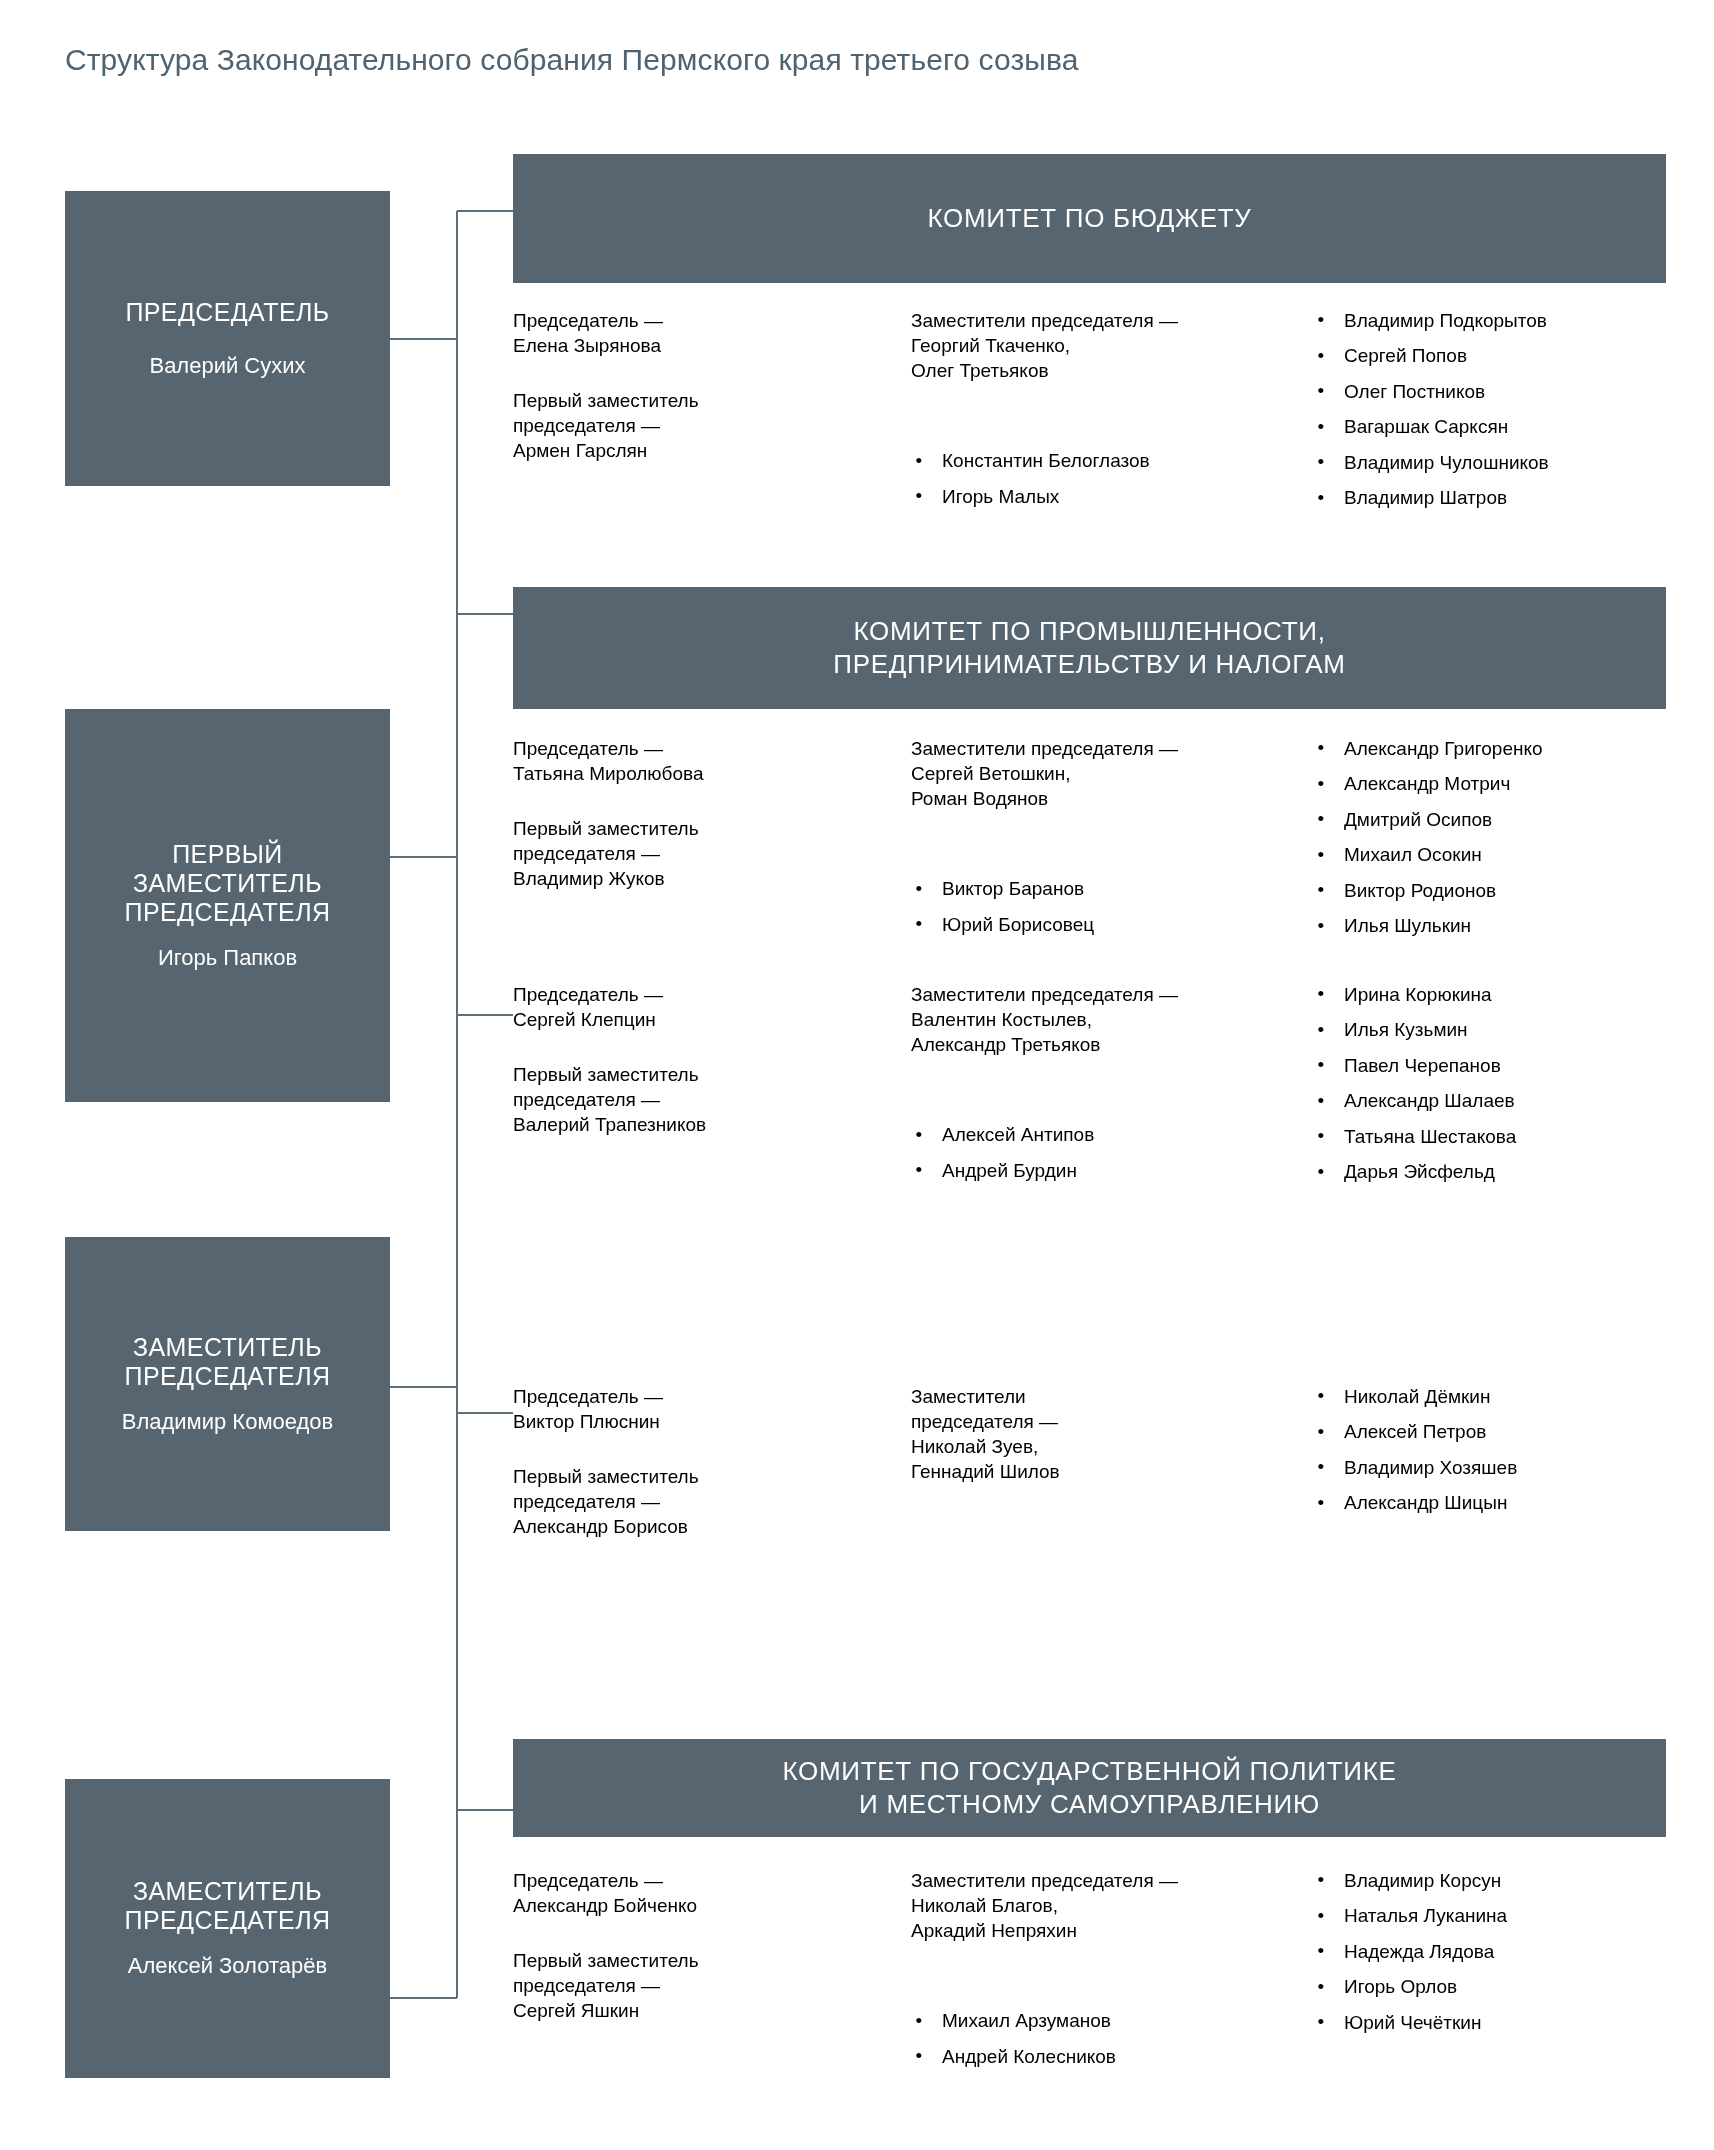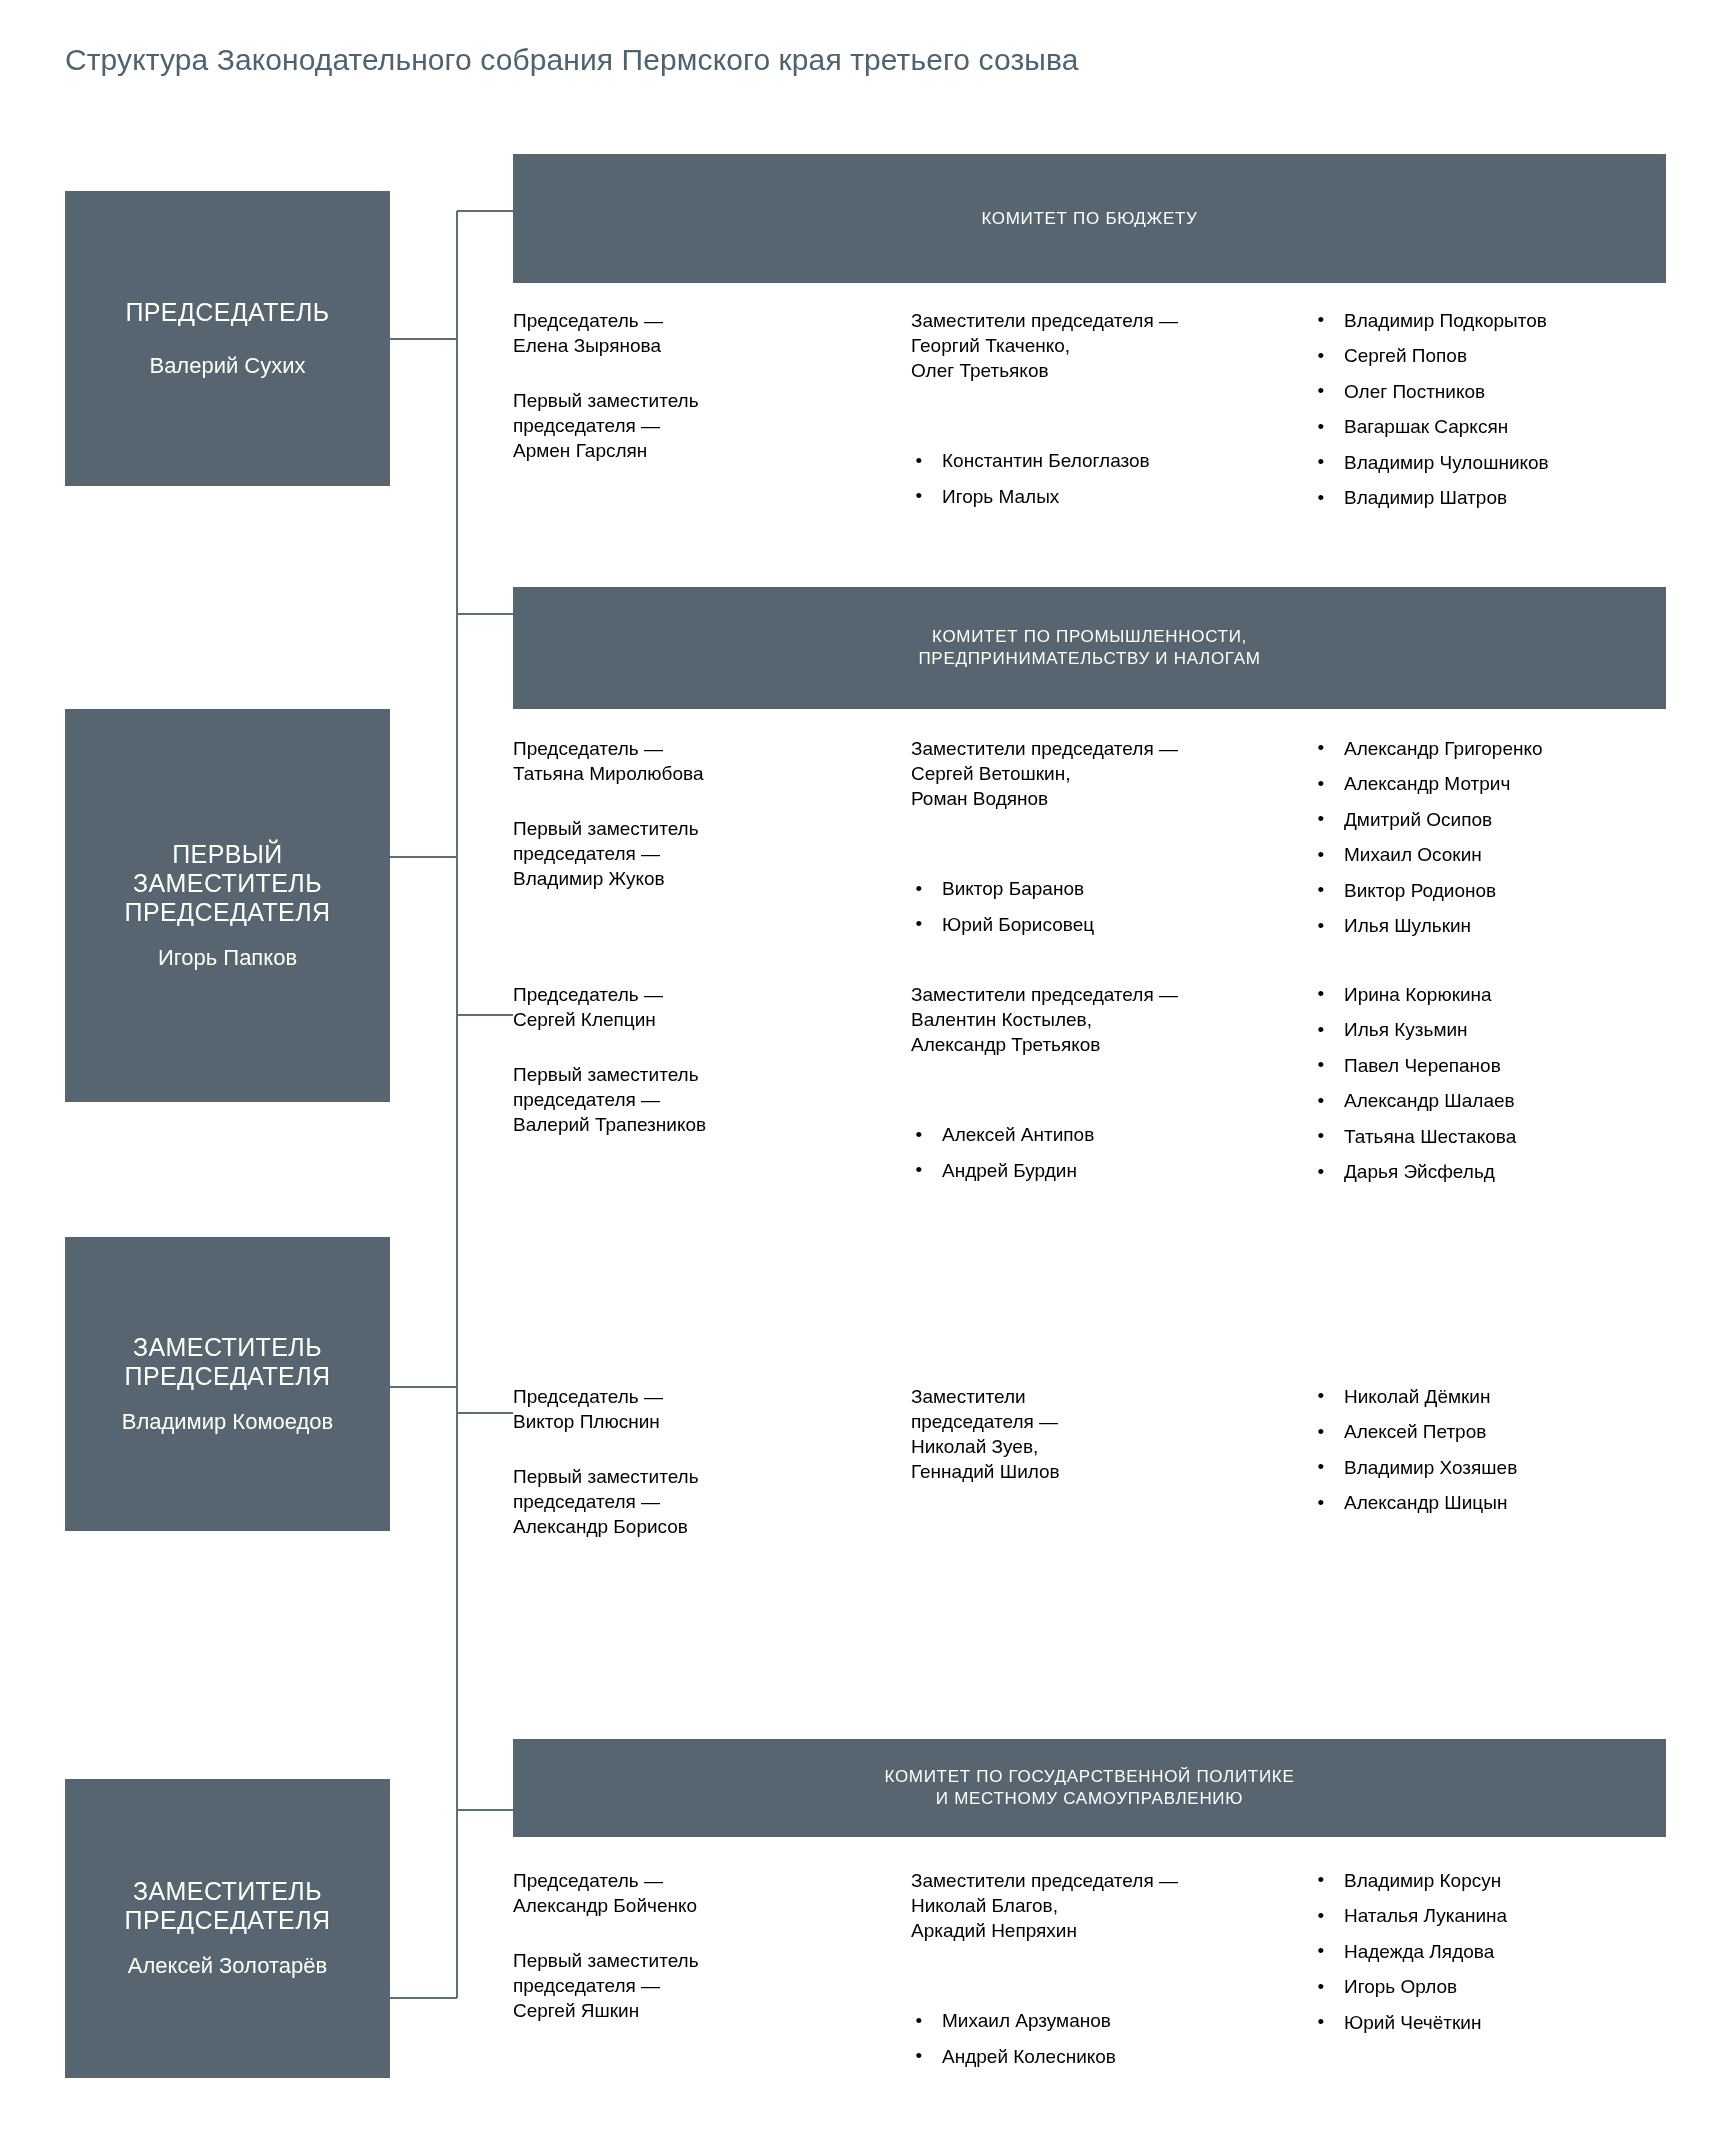--- a/index.html
+++ b/index.html
@@ -73,21 +73,21 @@
   }
   .committee-header {
     background: #566570;
     color: #ffffff;
     text-align: center;
     display: flex;
     align-items: center;
     justify-content: center;
     box-sizing: border-box;
     padding: 4.4px 22px;
-    font-size: 17px;
+    font-size: 26px;
     font-weight: 400;
     letter-spacing: 0.7px;
     line-height: 1.28;
   }
   .committee-body {
     position: relative;
     width: 1153px;
     color: #000000;
     font-size: 19px;
     line-height: 1.32;

